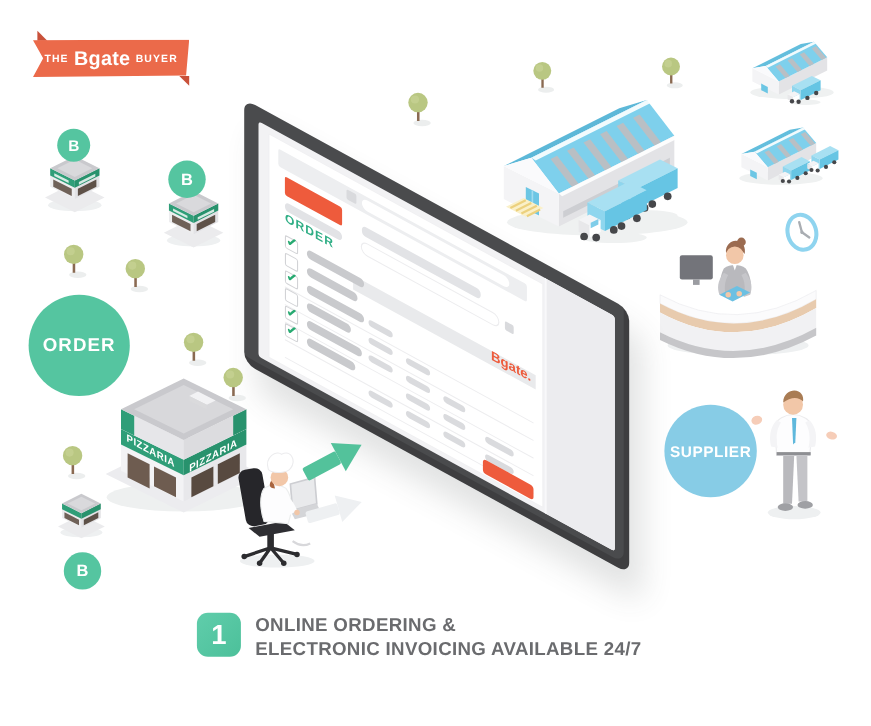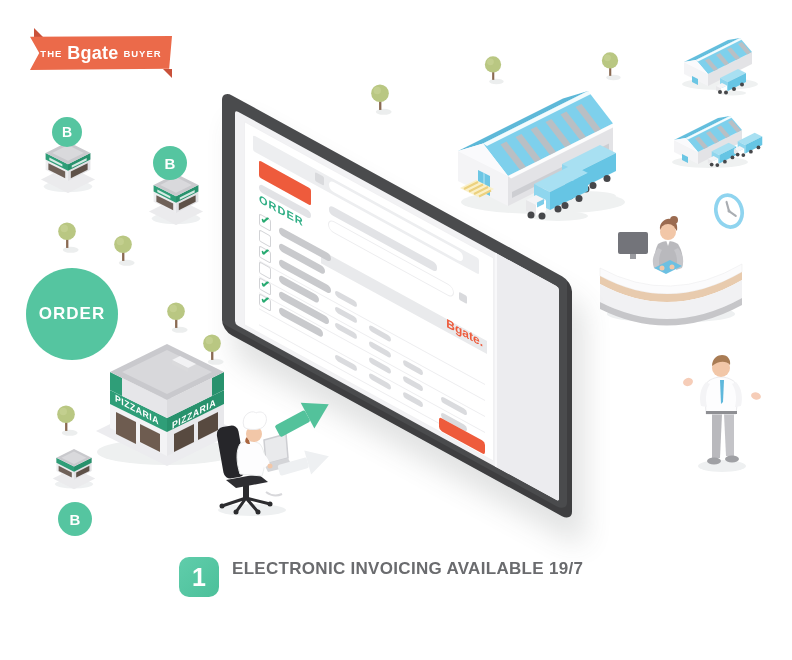--- a/index.html
+++ b/index.html
@@ -495,20 +495,23 @@
   </div>
   <div class="abs" style="left:276px;top:442px;width:60px;z-index:4">
     <svg viewBox="0 0 60 44" width="60">
       <g transform="rotate(-16 28 22)">
         <rect x="2" y="16" width="30" height="11" rx="2" fill="#eef0f2"></rect>
         <polygon points="32,9 54,21.5 32,34" fill="#eef0f2"></polygon>
       </g>
     </svg>
   </div>
 
+  <div class="badge blue" style="left:604px;top:368px;width:84px;height:84px;font-size:14px;letter-spacing:.5px;z-index:2">
+    <span>SUPPLIER</span>
+  </div>
 
   <div class="abs" style="left:682px;top:352px;width:80px;z-index:2">
     <svg viewBox="0 0 80 122" width="80">
       <ellipse cx="40" cy="114" rx="24" ry="6" fill="#eef0f1"></ellipse>
       <path d="M30,62 L30,106 L38,106 L40,62 Z" fill="#b9b9bd"></path>
       <path d="M42,62 L44,104 L52,104 L52,62 Z" fill="#c4c4c8"></path>
       <ellipse cx="32" cy="109" rx="7" ry="3.5" fill="#9fa0a4"></ellipse>
       <ellipse cx="50" cy="107" rx="7" ry="3.5" fill="#9fa0a4"></ellipse>
       <path d="M28,28 C24,30 22,36 23,44 L24,62 L54,62 L56,44 C57,36 54,30 50,28 C43,24 35,24 28,28 Z" fill="#fdfdfe" stroke="#ececee"></path>
       <rect x="24" y="59" width="31" height="3" fill="#8e8f93"></rect>
@@ -519,16 +522,17 @@
       <path d="M30,14 C30,6 36,3 40,3 C46,3 49,8 48,13 C44,8 36,9 30,14 Z" fill="#a97c54"></path>
       <ellipse cx="6" cy="30" rx="5" ry="4" fill="#f6cdb8" transform="rotate(-20 6 30)"></ellipse>
       <ellipse cx="74" cy="44" rx="5" ry="3.5" fill="#f6cdb8" transform="rotate(15 74 44)"></ellipse>
     </svg>
   </div>
 
   <div class="step-tile">
     <span>1</span>
   </div>
   <div class="caption">
-    <div>ELECTRONIC INVOICING AVAILABLE 19/7</div>
+    <div>ONLINE ORDERING &amp;</div>
+    <div>ELECTRONIC INVOICING AVAILABLE 24/7</div>
   </div>
 
 </div>
 
 </body></html>

